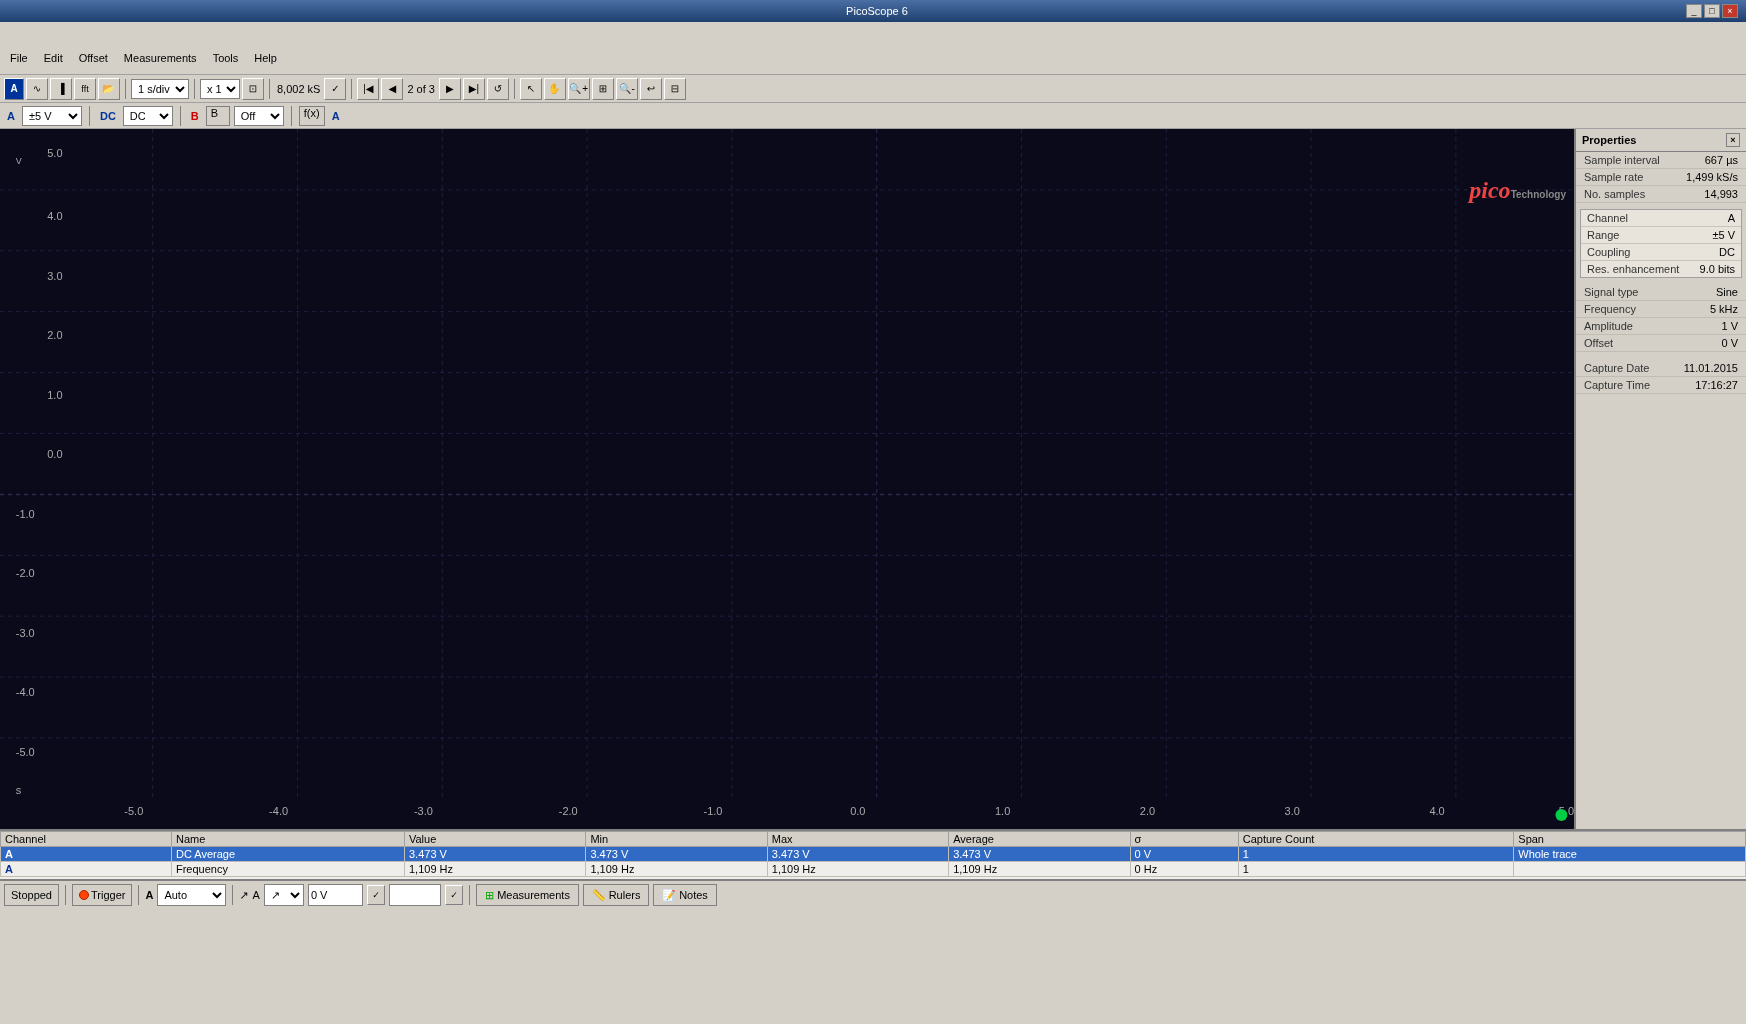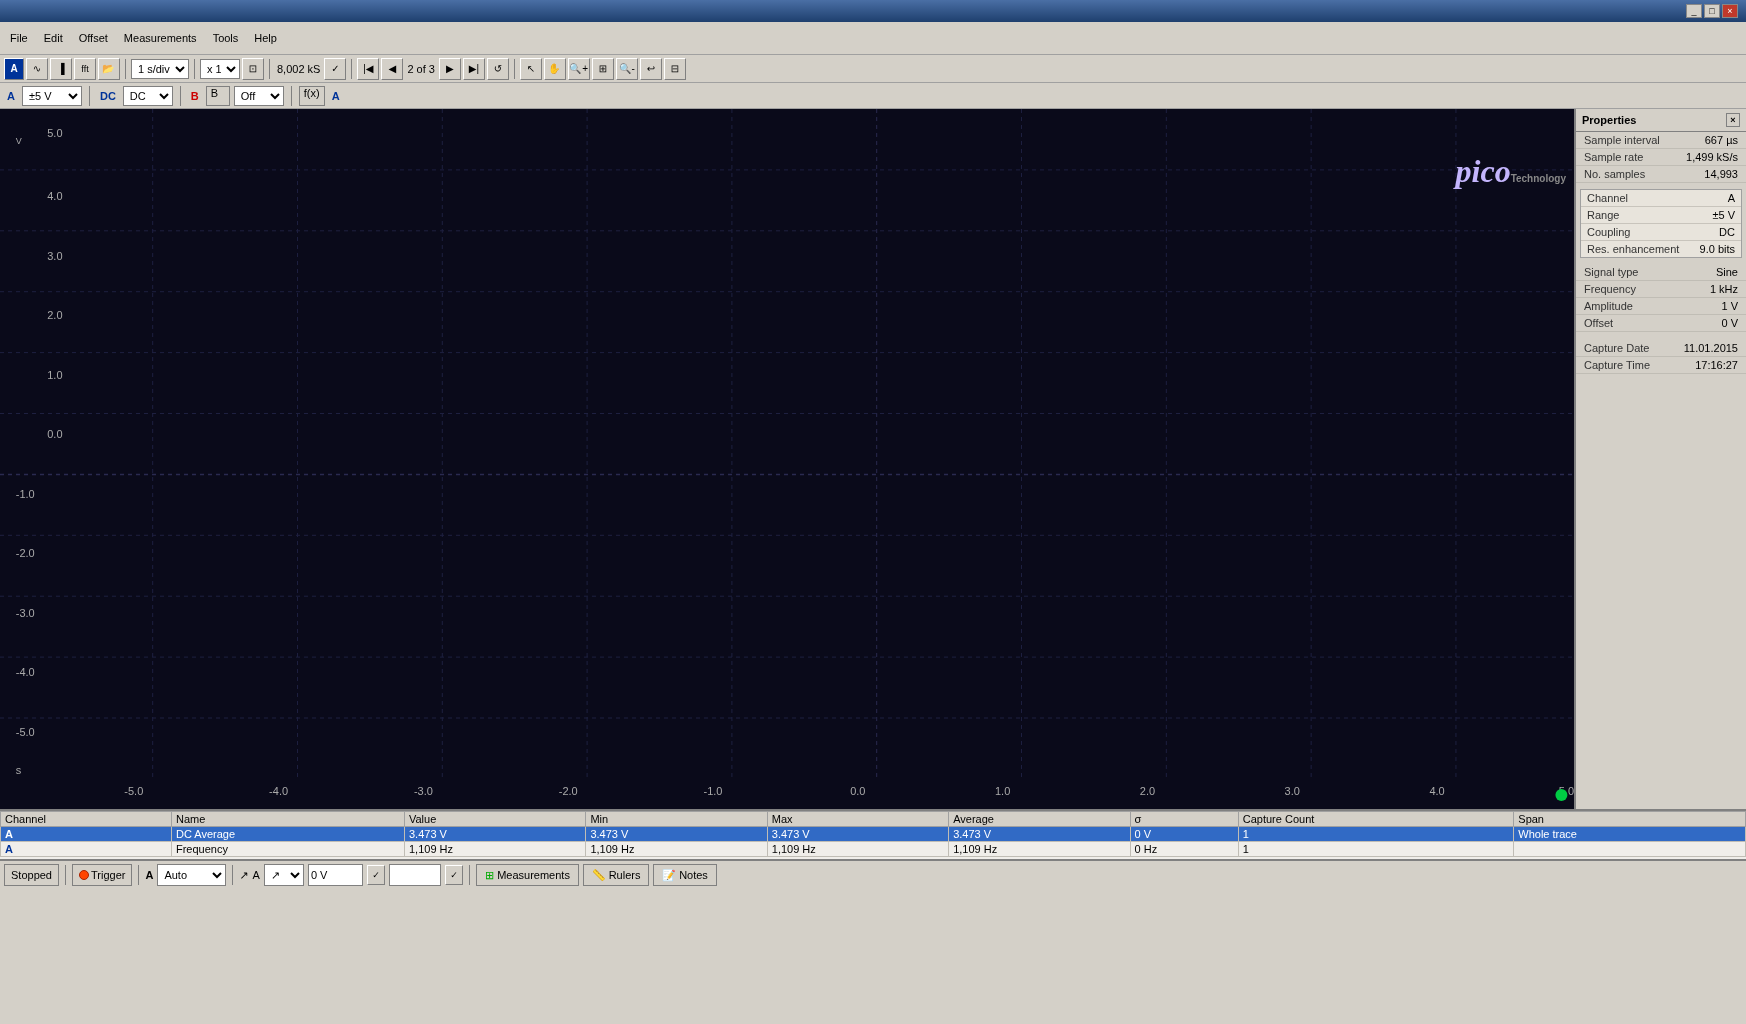--- a/index.html
+++ b/index.html
@@ -28,20 +28,21 @@
 
     
     #menu-bar {
       height: 33px;
       background: #d4d0c8;
       display: flex;
       align-items: center;
       padding: 0 4px;
       border-bottom: 1px solid #a0a0a0;
       gap: 4px;
+      margin-top: 20px;
     }
     .menu-item {
       padding: 2px 6px;
       font-size: 11px;
       cursor: pointer;
       color: #000;
     }
 
     
     #toolbar {
@@ -238,20 +239,21 @@
     #scope-svg {
       width: 100%;
       height: 100%;
     }
   </style>
 </head>
 <body>
 
 <div id="title-bar">
   <span style="width:60px"></span>
+  <span class="title">PicoScope 6</span>
   <div class="win-controls">
     <div class="win-btn">_</div>
     <div class="win-btn">□</div>
     <div class="win-btn" style="background:#c0392b;color:white;">×</div>
   </div>
 </div>
 
 <div id="menu-bar">
   <span class="menu-item">File</span>
   <span class="menu-item">Edit</span>
@@ -319,21 +321,21 @@
   <div class="tb-separator"></div>
   <div class="ch-btn">f(x)</div>
   <span class="ch-label">A</span>
 </div>
 
 <div id="main-area">
 
   <div id="scope-view">
     
     <div id="pico-logo">
-      <span style="color:#c4b5fd;font-style:italic;font-family:Georgia,serif;font-size:32px;">pico</span><span style="color:#888;font-size:10px;font-style:normal;font-family:Arial;">Technology</span>
+      <span style="color:#ef4444;font-style:italic;font-family:Georgia,serif;font-size:24px;">pico</span><span style="color:#888;font-size:10px;font-style:normal;font-family:Arial;">Technology</span>
     </div>
 
     <svg id="scope-svg" xmlns="http://www.w3.org/2000/svg">
 
       <rect width="100%" height="100%" fill="#0a0a1a"></rect>
 
       <line x1="9.7%" y1="0" x2="9.7%" y2="96%" stroke="#1e2040" stroke-width="1" stroke-dasharray="4,4"></line>
       <line x1="18.9%" y1="0" x2="18.9%" y2="96%" stroke="#1e2040" stroke-width="1" stroke-dasharray="4,4"></line>
       <line x1="28.1%" y1="0" x2="28.1%" y2="96%" stroke="#1e2040" stroke-width="1" stroke-dasharray="4,4"></line>
       <line x1="37.3%" y1="0" x2="37.3%" y2="96%" stroke="#1e2040" stroke-width="1" stroke-dasharray="4,4"></line>
@@ -491,21 +493,21 @@
         <span class="prop-value">9.0 bits</span>
       </div>
     </div>
 
     <div class="prop-row">
       <span class="prop-label">Signal type</span>
       <span class="prop-value">Sine</span>
     </div>
     <div class="prop-row">
       <span class="prop-label">Frequency</span>
-      <span class="prop-value">1 kHz</span>
+      <span class="prop-value">5 kHz</span>
     </div>
     <div class="prop-row">
       <span class="prop-label">Amplitude</span>
       <span class="prop-value">1 V</span>
     </div>
     <div class="prop-row">
       <span class="prop-label">Offset</span>
       <span class="prop-value">0 V</span>
     </div>
 

